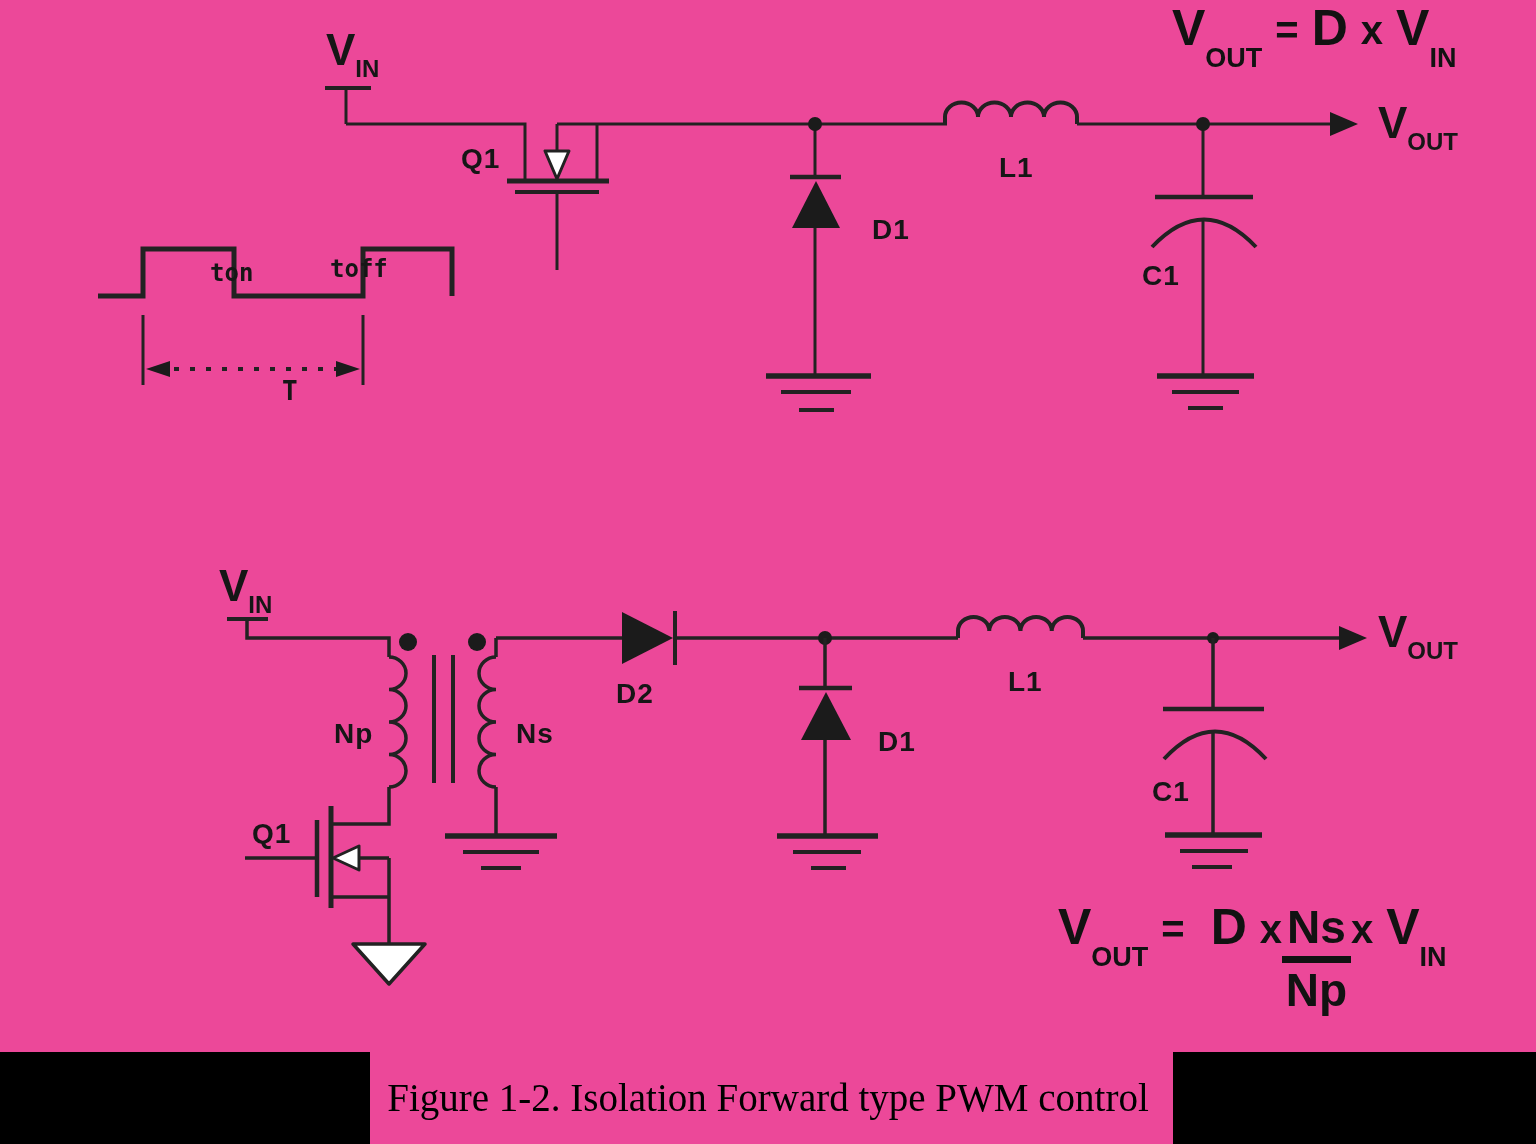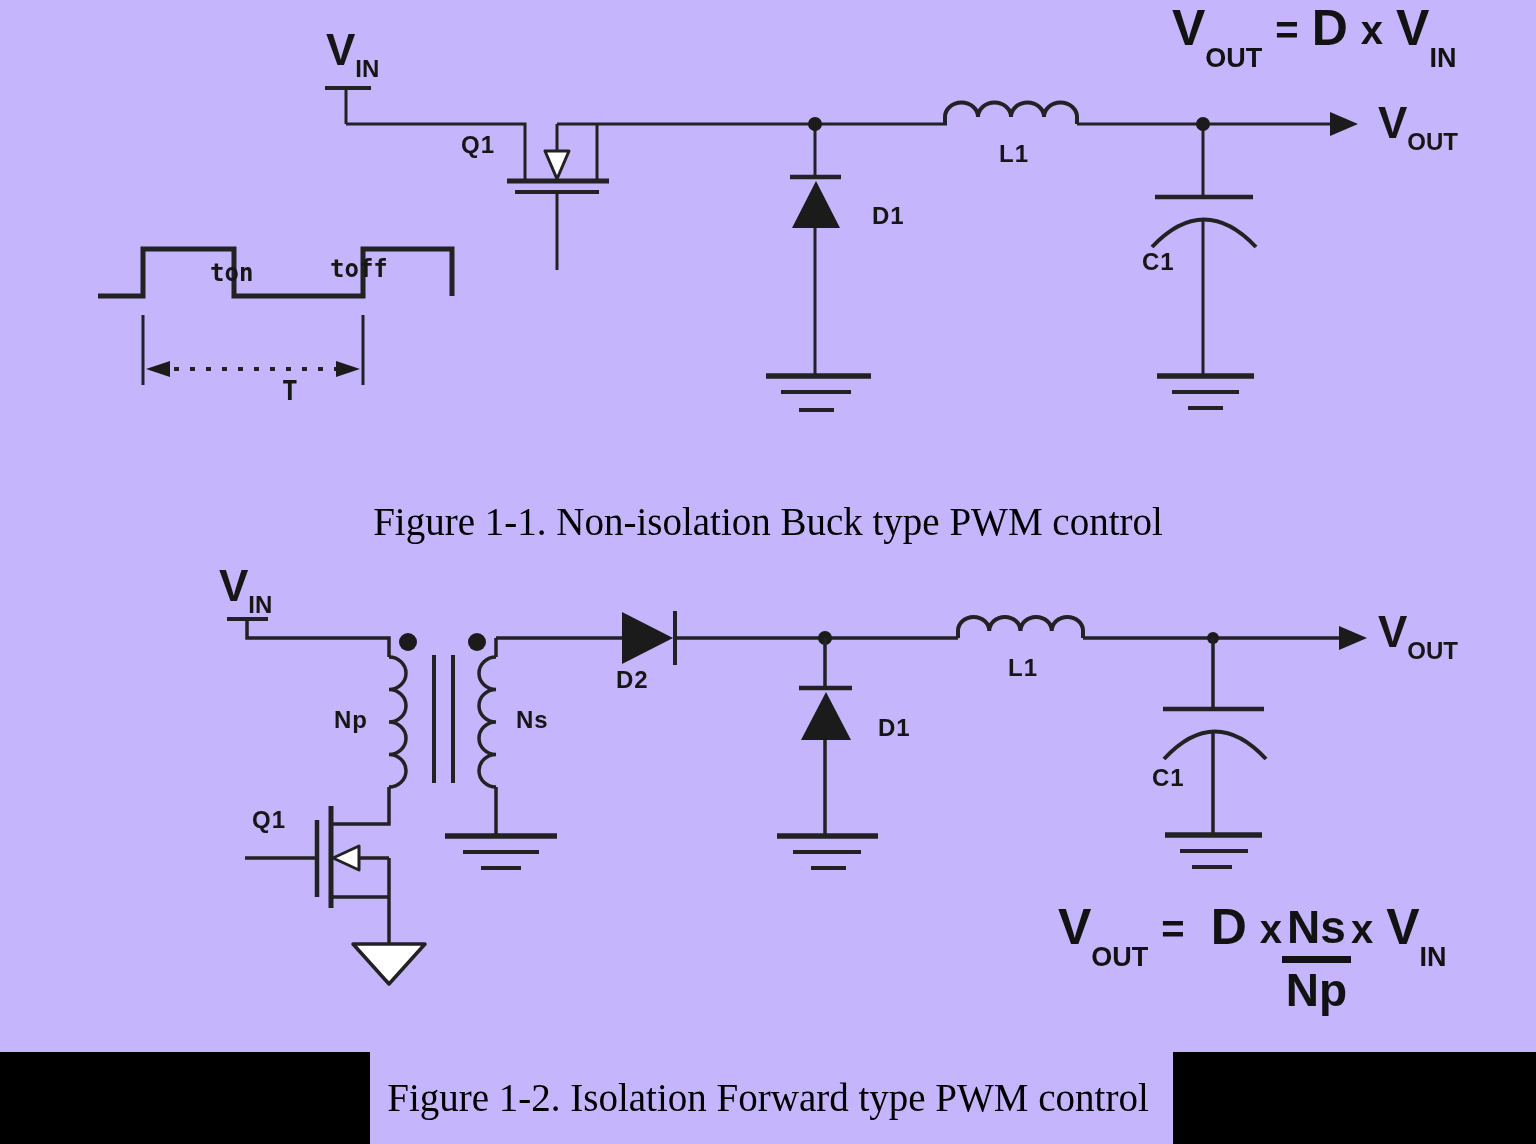--- a/index.html
+++ b/index.html
@@ -1,20 +1,20 @@
 <!DOCTYPE html>
 <html><head>
 <meta charset="utf-8">
 <style>
   html,body{margin:0;padding:0;background:#ffffff;}
-  #stage{position:relative;width:1536px;height:1144px;background:#c4b5fd;overflow:hidden;
+  #stage{position:relative;width:1536px;height:1144px;background:#ec4899;overflow:hidden;
          font-family:"Liberation Sans",sans-serif;}
   #wires{position:absolute;left:0;top:0;}
   .lbl{position:absolute;font-family:"Liberation Sans",sans-serif;font-weight:700;color:#161616;line-height:1;white-space:nowrap;}
-  .comp{font-size:24px;letter-spacing:1px;}
+  .comp{font-size:28px;letter-spacing:1px;margin-top:12px;}
   .vmain{font-size:44px;}
   .vsub{font-size:24px;display:inline-block;transform:translateY(12px);letter-spacing:0;}
   .wavetxt{font-family:"DejaVu Sans Mono",monospace;font-weight:700;font-size:24px;color:#161616;margin-left:42px;}
   .caption{position:absolute;left:0;width:100%;text-align:center;
            font-family:"Liberation Serif",serif;font-size:39px;color:#000;line-height:1.15;}
   .formula{position:absolute;display:flex;align-items:flex-start;color:#121212;font-weight:700;}
   .formula .big{font-size:50px;line-height:1;}
   .formula .fsub{font-size:27px;display:inline-block;transform:translateY(22px);}
   .formula .mid{font-size:40px;line-height:1;margin-top:7px;}
   .formula .gap{width:13px;}
@@ -167,21 +167,20 @@
     <span class="gap"></span>
     <span class="mid">=</span>
     <span class="gap"></span>
     <span class="big">D</span>
     <span class="gap"></span>
     <span class="mid">x</span>
     <span class="gap"></span>
     <span><span class="big">V</span><span class="fsub">IN</span></span>
   </div>
 
-  <div class="caption" style="top:500px;">Figure 1-1. Non-isolation Buck type PWM control</div>
 
   <div class="lbl" style="left:219px;top:564px;"><span class="vmain">V</span><span class="vsub">IN</span></div>
   <div class="lbl comp" style="left:334px;top:708px;">Np</div>
   <div class="lbl comp" style="left:516px;top:708px;">Ns</div>
   <div class="lbl comp" style="left:252px;top:808px;">Q1</div>
   <div class="lbl comp" style="left:616px;top:668px;">D2</div>
   <div class="lbl comp" style="left:878px;top:716px;">D1</div>
   <div class="lbl comp" style="left:1008px;top:656px;">L1</div>
   <div class="lbl comp" style="left:1152px;top:766px;">C1</div>
   <div class="lbl" style="left:1378px;top:610px;"><span class="vmain">V</span><span class="vsub">OUT</span></div>

